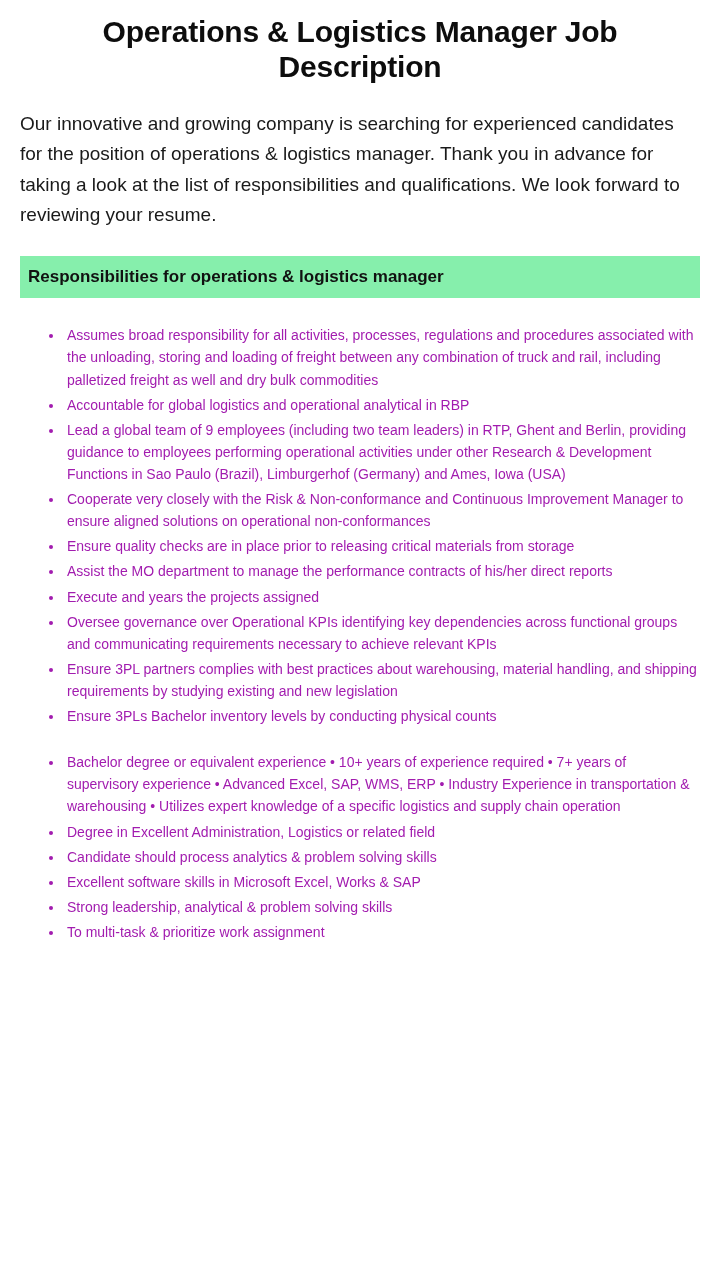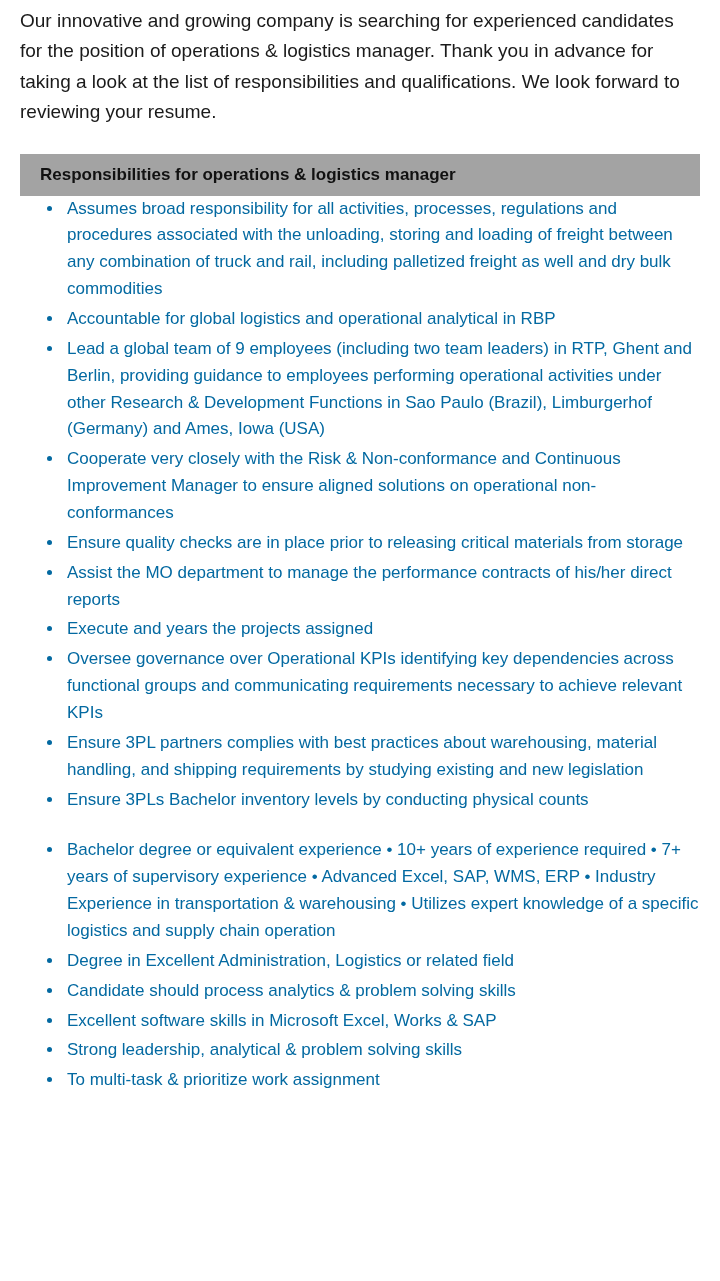--- a/index.html
+++ b/index.html
@@ -21,43 +21,45 @@
     margin: 8px 24px 24px 24px;
     letter-spacing: -0.2px;
   }
   .intro {
     font-size: 19px;
     line-height: 1.6;
     margin-bottom: 26px;
     color: #1a1a1a;
   }
   .section-bar {
-    background: #a3a3a3;
-    padding: 11px 20px;
+    background: #86efac;
+    padding: 11px 8px;
     font-size: 17px;
     font-weight: 700;
     color: #111111;
+    margin-bottom: 26px;
   }
   ul.bullets {
     margin: 0 0 24px 26px;
     padding-left: 18px;
-    font-size: 17px;
+    font-size: 14px;
     line-height: 1.58;
-    color: #0369a1;
+    color: #a21caf;
   }
   ul.bullets li {
     margin-bottom: 3px;
     padding-left: 3px;
   }
 </style>
 </head>
 <body>
 
 <div class="page">
 
+  <h1 class="title">Operations &amp; Logistics Manager Job Description</h1>
 
   <p class="intro">Our innovative and growing company is searching for experienced candidates for the position of operations &amp; logistics manager. Thank you in advance for taking a look at the list of responsibilities and qualifications. We look forward to reviewing your resume.</p>
 
   <div class="section-bar">
     <span>Responsibilities for operations &amp; logistics manager</span>
   </div>
 
   <ul class="bullets">
       <li>Assumes broad responsibility for all activities, processes, regulations and procedures associated with the unloading, storing and loading of freight between any combination of truck and rail, including palletized freight as well and dry bulk commodities</li>
       <li>Accountable for global logistics and operational analytical in RBP</li>

